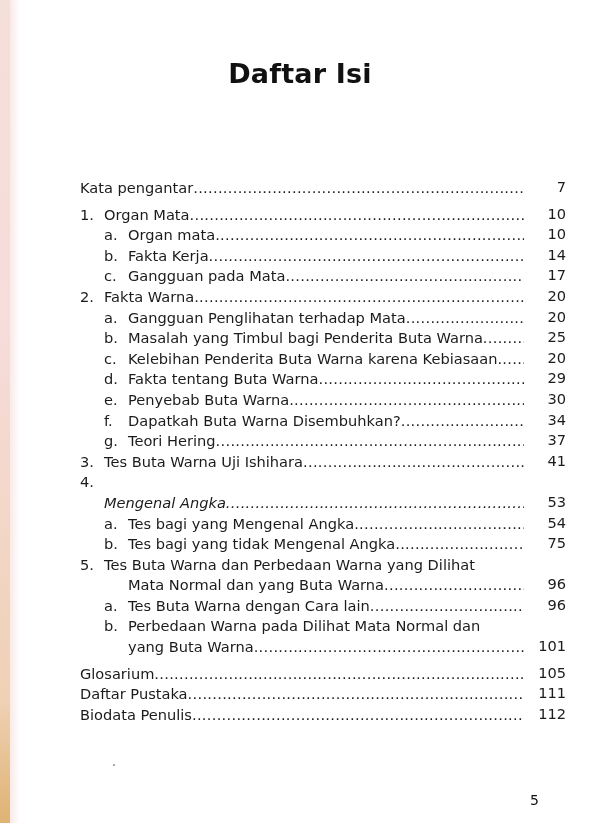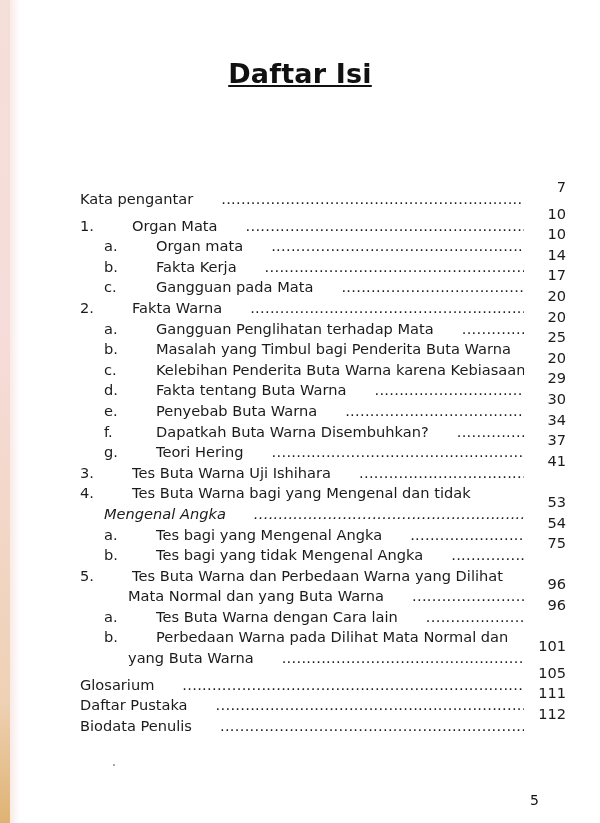--- a/index.html
+++ b/index.html
@@ -35,46 +35,44 @@
     .title {
       position: absolute;
       left: 0;
       width: 600px;
       top: 40px;
       text-align: center;
       font-weight: bold;
       font-size: 27px;
       letter-spacing: 0.2px;
       color: #111;
-      text-decoration: underline;
     }
     .toc {
       position: absolute;
       left: 80px;
       top: 177px;
       width: 500px;
     }
     .row {
       position: relative;
       height: 20.6px;
       font-size: 14.6px;
       line-height: 20.6px;
       white-space: nowrap;
     }
     .row.gap-before {
       margin-top: 6px;
     }
     .row .left {
       position: absolute;
       left: 0;
-      top: 12px;
+      top: 1px;
       width: 444px;
       overflow: hidden;
       display: flex;
-      gap: 28px;
     }
     .row .marker {
       display: inline-block;
       flex: 0 0 auto;
     }
     .row .label {
       flex: 0 0 auto;
     }
     .row .leader {
       flex: 1 1 auto;
@@ -238,21 +236,20 @@
         <span class="marker">3.</span>
         <span class="label">Tes Buta Warna Uji Ishihara</span>
         <span class="leader"></span>
       </div>
     <span class="num">41</span>
   </div>
 
   <div class="row lvl1 noleader">
     <div class="left">
         <span class="marker">4.</span>
-        <span class="label">Tes Buta Warna bagi yang Mengenal dan tidak</span>
         <span class="leader"></span>
       </div>
   </div>
   <div class="row lvl1cont">
     <div class="left">
         <span class="label">Mengenal Angka</span>
         <span class="leader"></span>
       </div>
     <span class="num">53</span>
   </div>

